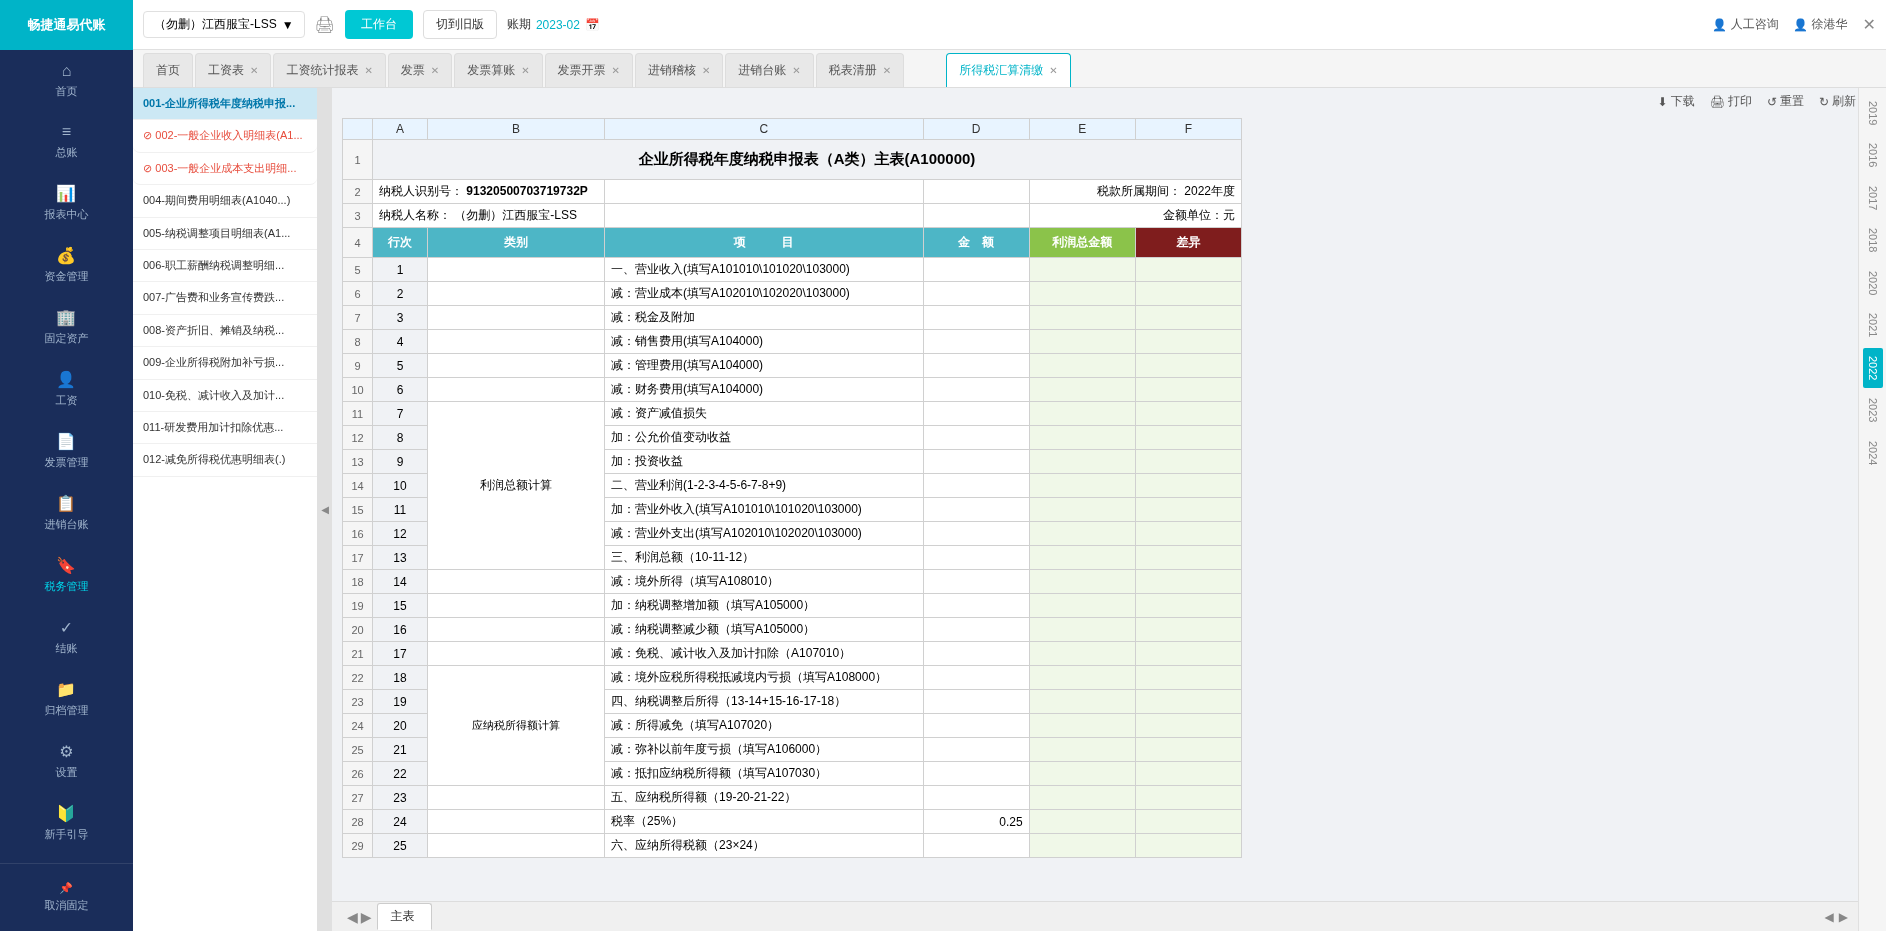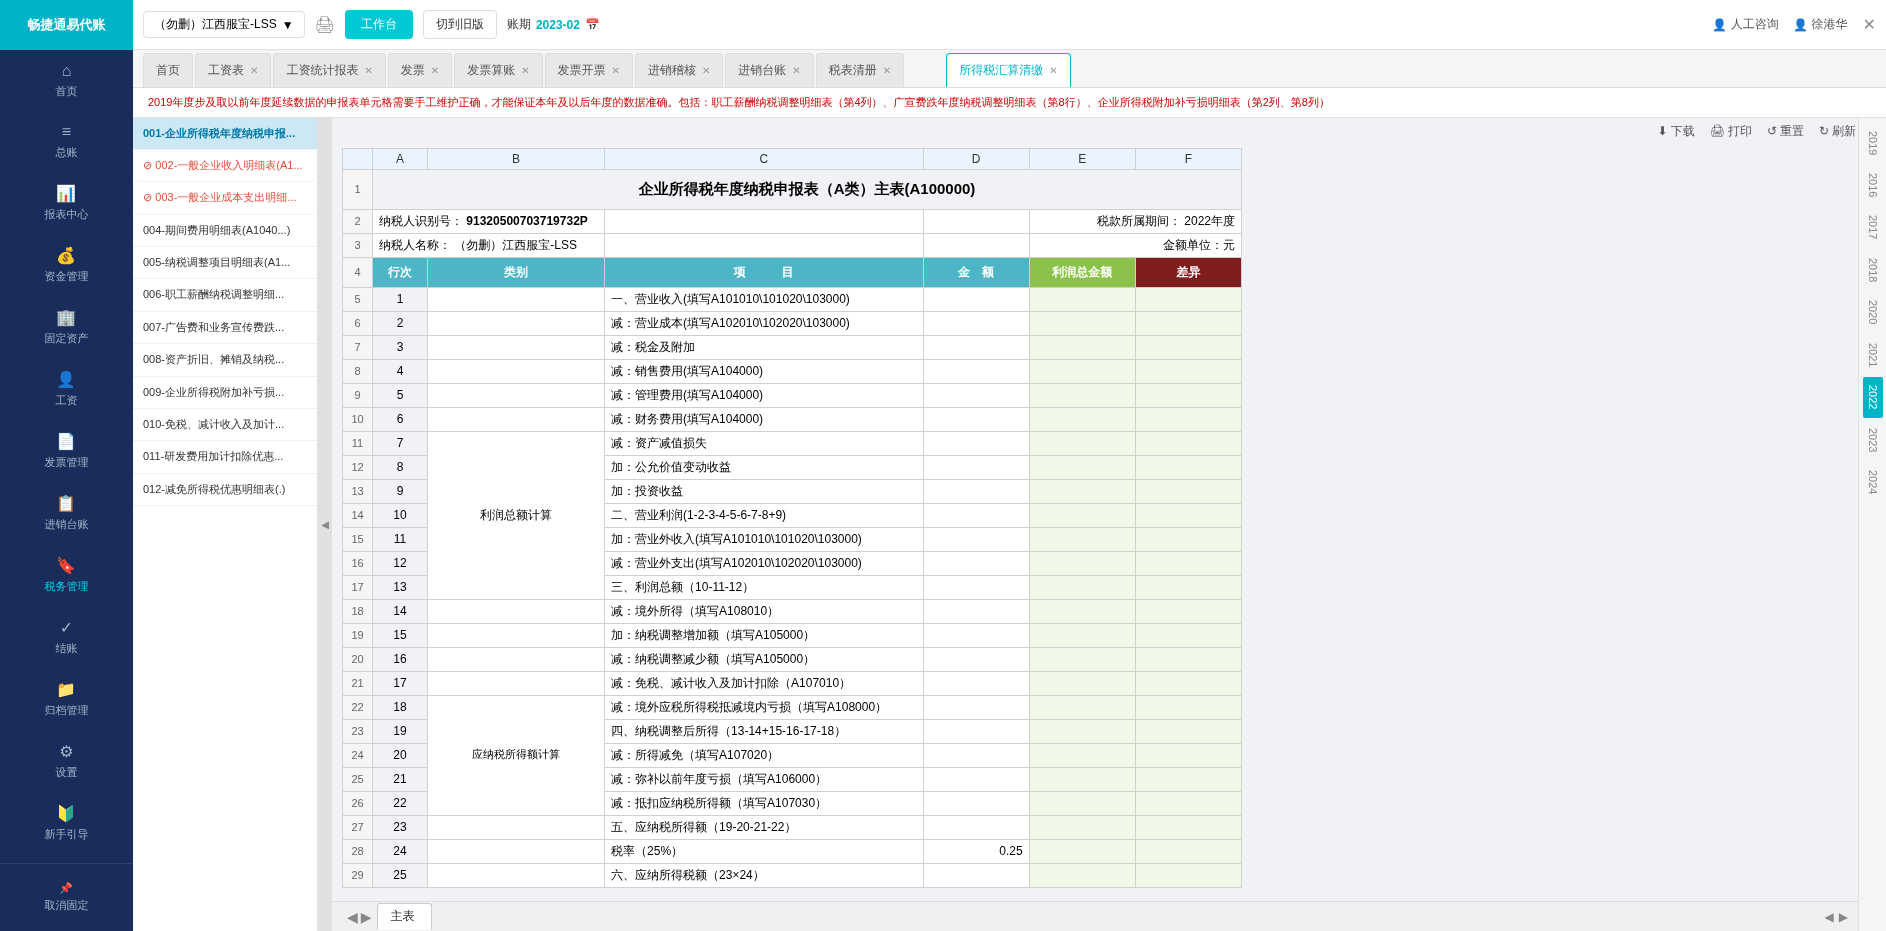--- a/index.html
+++ b/index.html
@@ -173,21 +173,21 @@
     <div class="top-header">
       <div class="company-selector">
         <span>（勿删）江西服宝-LSS</span>
         <span>▼</span>
       </div>
       <span style="color:#888; font-size:16px;">🖨</span>
       <button class="workbench-btn">工作台</button>
       <button class="switch-btn">切到旧版</button>
       <div class="period-info">
         <span>账期</span>
-        <span style="color:#00b4c8; font-weight:bold;">2023-02</span>
+        <span style="color:#00b4c8; font-weight:normal;">2023-02</span>
         <span style="color:#aaa;">📅</span>
       </div>
       <div class="top-right">
         <div class="toolbar-btn">
           <span>👤</span>
           <span>人工咨询</span>
         </div>
         <div class="toolbar-btn">
           <span>👤</span>
           <span>徐港华</span>
@@ -233,23 +233,20 @@
         <span class="close-x">✕</span>
       </div>
       <div class="tab active" style="background:#fff; border-color:#00b4c8; color:#00b4c8;">
         <span>所得税汇算清缴</span>
         <span class="close-x">✕</span>
       </div>
     </div>
 
     <div class="main-body">
 
-      <div class="notice-bar">
-        <span>2019年度步及取以前年度延续数据的申报表单元格需要手工维护正确，才能保证本年及以后年度的数据准确。包括：职工薪酬纳税调整明细表（第4列）、广宣费跌年度纳税调整明细表（第8行）、企业所得税附加补亏损明细表（第2列、第8列）</span>
-      </div>
 
       <div class="content-area">
 
         <div style="display:flex; flex: 0 0 auto;">
           <div class="report-list-panel">
             <div class="report-items">
               <div class="report-item active" style="background:#cce8f4; color:#0077aa; font-weight:bold;">001-企业所得税年度纳税申报...</div>
               <div class="report-item error">⊘ 002-一般企业收入明细表(A1...</div>
               <div class="report-item error">⊘ 003-一般企业成本支出明细...</div>
               <div class="report-item">004-期间费用明细表(A1040...)</div>

